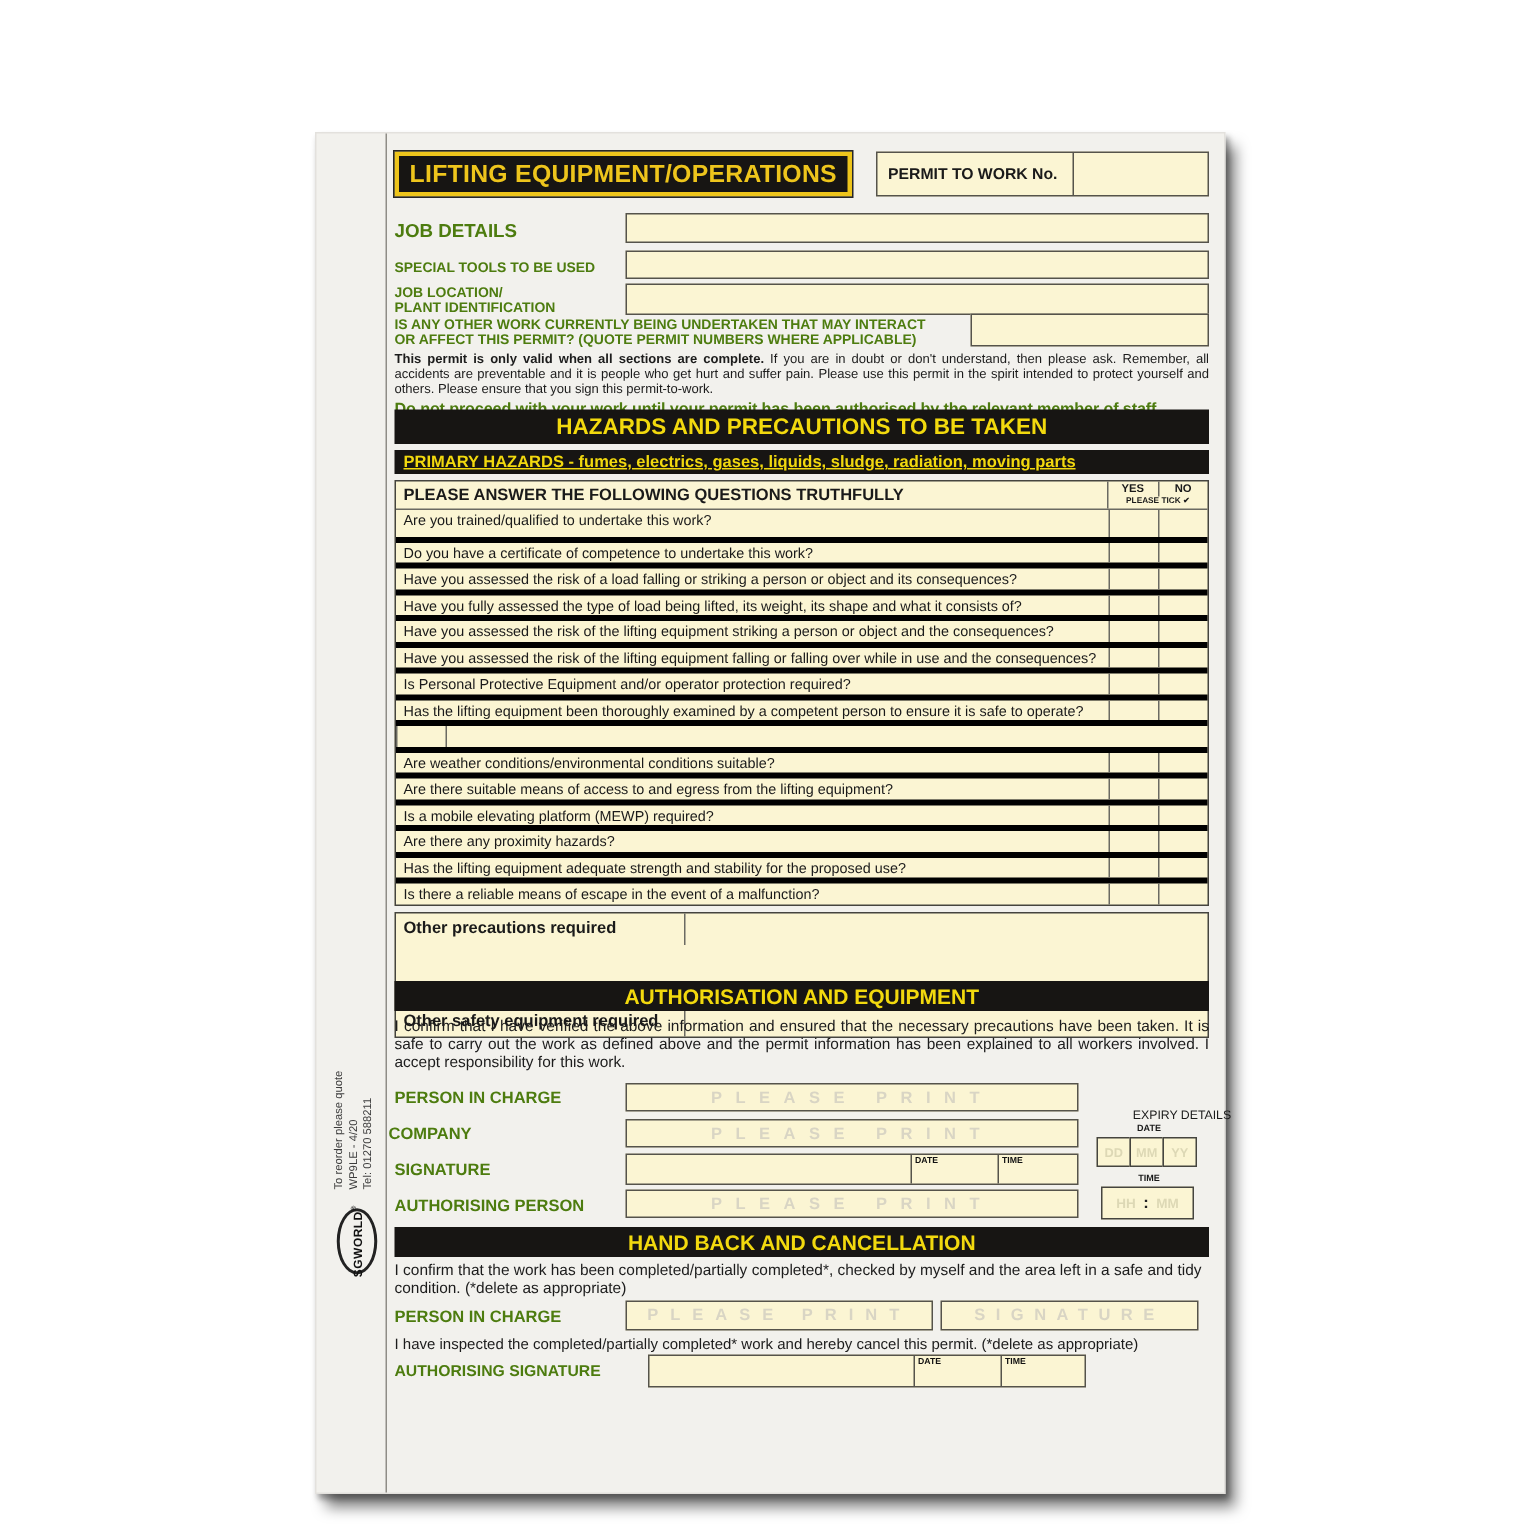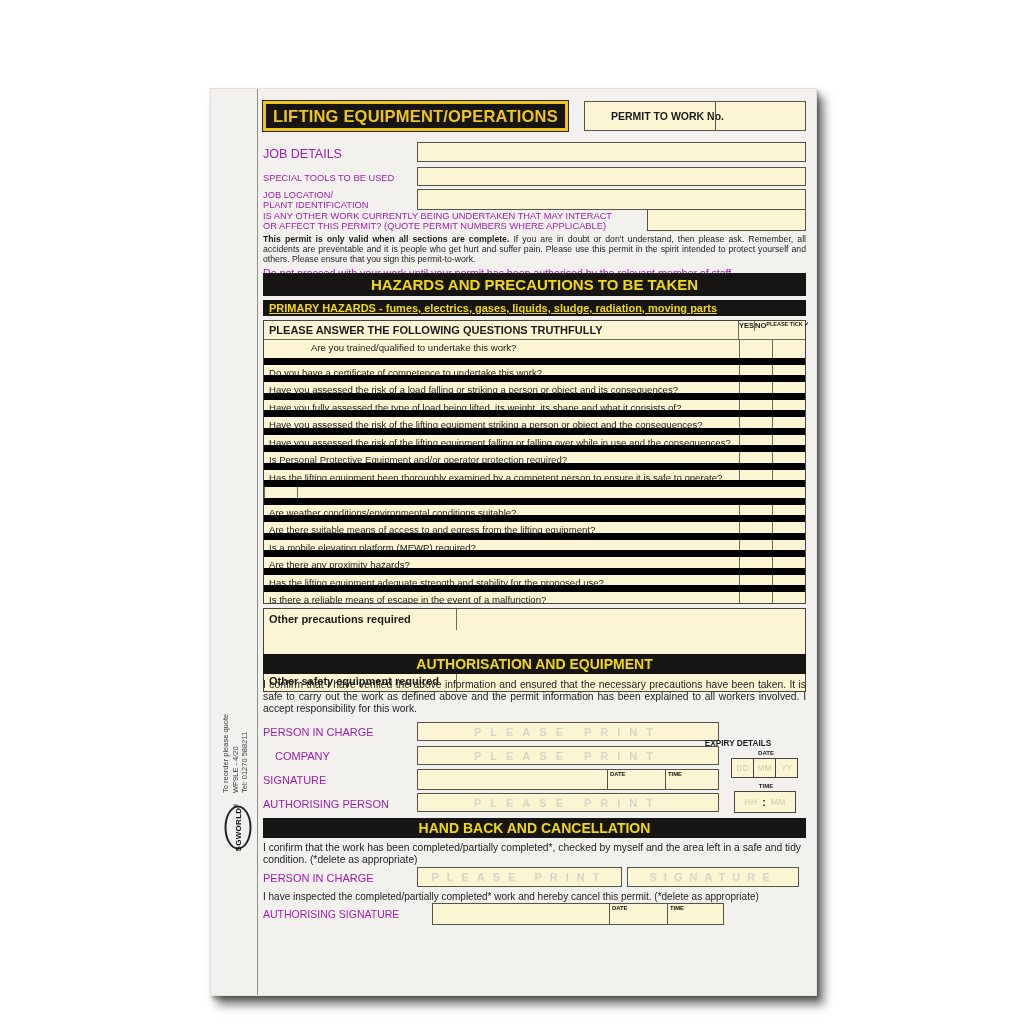--- a/index.html
+++ b/index.html
@@ -14,58 +14,58 @@
   
   .reorder{position:absolute; left:-22px; top:640px; width:96px; height:32px; transform:rotate(-90deg);
            font-size:7.5px; line-height:9.5px; color:#3c3c3c; white-space:nowrap;}
   .logo{position:absolute; left:7px; top:718px; width:40px; height:40px;}
   .logo-oval{position:absolute; left:-2px; top:7px; width:44px; height:27px; border:2px solid #222; border-radius:50%;
              transform:rotate(-90deg); display:flex; align-items:center; justify-content:center;}
   .logo-txt{font-size:8px; font-weight:bold; letter-spacing:0.3px; color:#111;}
   .logo-reg{font-size:5px; vertical-align:super;}
   
   .box{position:absolute; background:var(--field); border:1px solid var(--bord);}
-  .lbl{position:absolute; font-weight:normal; color:#a21caf;}
+  .lbl{position:absolute; font-weight:bold; color:#4d7c0f;}
   .banner{position:absolute; left:52px; width:543px; background:var(--bar); color:var(--byellow);
           font-weight:bold; text-align:center;}
   .title{position:absolute; left:52px; top:12px; width:305px; height:30px; background:var(--bar);
          border:3px solid var(--gold); outline:1px solid #262626; display:flex; align-items:center; justify-content:center;}
   .title span{color:var(--gold); font-weight:bold; font-size:16.5px; letter-spacing:0.2px; white-space:nowrap;}
   .permitbox{left:373px; top:12px; width:222px; height:30px; display:flex; align-items:center;}
-  .permitbox .plabel{font-weight:bold; font-size:10.5px; padding-left:7px; width:130px;margin-left:19px;}
+  .permitbox .plabel{font-weight:bold; font-size:10.5px; padding-left:7px; width:130px;}
   .permitbox .pdiv{position:absolute; left:130px; top:0; width:1px; height:100%; background:var(--bord);}
   .smalltext{position:absolute; left:52px; width:543px; color:#1c1c1c;}
   .ph{display:flex; align-items:center; justify-content:center; font-weight:bold; font-size:11px;
       letter-spacing:9px; color:var(--ph); overflow:hidden; white-space:nowrap;}
   
   .qtable{position:absolute; left:52px; top:231px; width:543px; border:1px solid #45443f; background:var(--field);}
   .qhead{display:flex; height:19px; border-bottom:1px solid #6b6a62;}
   .qhead .qh-text{flex:1; font-weight:bold; font-size:11px; line-height:18px; padding-left:5px; white-space:nowrap; overflow:hidden;}
-  .qh-ticks{width:67px; border-left:1px solid #6b6a62; display:flex; flex-direction:row;}
+  .qh-ticks{width:67px; border-left:1px solid #6b6a62; display:flex; flex-direction:column;}
   .qh-top{display:flex; height:10px;}
   .qh-top div{flex:1; text-align:center; font-weight:bold; font-size:7.5px; line-height:10px;}
   .qh-top div:last-child{border-left:1px solid #6b6a62;}
   .qh-bot{height:8px; text-align:center; font-weight:bold; font-size:5.5px; line-height:7px; white-space:nowrap;}
-  .q-row{display:flex; height:17.5px; border-top:7px solid #000000;}
-  .q-row:first-child{border-top:none;margin-left:42px;}
+  .q-row{display:flex; height:17.5px; border-top:4px solid #000000;}
+  .q-row:first-child{border-top:none;}
   .q-text{flex:1; font-size:9.6px; line-height:16.5px; padding-left:5px; white-space:nowrap; overflow:hidden;}
   .q-cell{width:33px; border-left:1px solid #6b6a62;}
   
   .otable{position:absolute; left:52px; top:519px; width:543px; border:1px solid #45443f; background:var(--field);}
   .o-row{display:flex; height:21px;}
   .o-row + .o-row{border-top:1px solid #6b6a62;margin-top:40px;}
   .o-lbl{width:193px; border-right:1px solid #6b6a62; font-weight:bold; font-size:11px; line-height:20px; padding-left:5px; white-space:nowrap;}
   .o-val{flex:1;}
   
   .sigbox{display:flex; padding:0;}
   .sig-main{flex:1;}
   .sub{border-left:1px solid var(--bord); position:relative;}
   .sub .tag{position:absolute; left:2px; top:1px; font-weight:bold; font-size:5.8px; color:#111;}
   
-  .exp-title{position:absolute; left:487px; top:650px; width:80px; text-align:center; font-weight:bold; font-size:8.2px;}
+  .exp-title{position:absolute; left:537px; top:650px; width:80px; text-align:center; font-weight:normal; font-size:8.2px;}
   .exp-tag{position:absolute; width:80px; left:515px; text-align:center; font-weight:bold; font-size:6px;}
   .exp-dates{position:absolute; left:521px; top:669px; width:66px; height:20px; display:flex;}
   .exp-dates div{flex:1; background:var(--field); border:1px solid #45443f; margin-left:-1px;
                  display:flex; align-items:center; justify-content:center; font-weight:bold; font-size:8.5px; color:#ddd8b5;}
   .exp-time{position:absolute; left:523px; top:702px; width:62px; height:22px; background:var(--field); border:1px solid #45443f;
             display:flex; align-items:center; justify-content:center; gap:5px; font-weight:bold; font-size:9px;}
   .exp-time .f{color:#ddd8b5;}
   .exp-time .c{color:#222; font-size:11px;}
   .nowrap{white-space:nowrap;}
 </style>
@@ -213,21 +213,21 @@
       <div class="o-val"></div>
     </div>
   </div>
 
   <div class="banner" style="top:565px; height:20px; font-size:14px; line-height:20px;">AUTHORISATION AND EQUIPMENT</div>
   <div class="smalltext" style="top:590px; font-size:10.3px; line-height:12px; text-align:justify;">I confirm that I have verified the above information and ensured that the necessary precautions have been taken. It is safe to carry out the work as defined above and the permit information has been explained to all workers involved. I accept responsibility for this work.</div>
 
   <div class="lbl" style="left:52px; top:637px; font-size:11px;">PERSON IN CHARGE</div>
   <div class="box ph" style="left:206px; top:633px; width:302px; height:19px;">PLEASE PRINT</div>
 
-  <div class="lbl" style="left:64px; top:661px; font-size:11px;">COMPANY</div>
+  <div class="lbl" style="left:48px; top:661px; font-size:11px;">COMPANY</div>
   <div class="box ph" style="left:206px; top:657px; width:302px; height:19px;">PLEASE PRINT</div>
 
   <div class="lbl" style="left:52px; top:685px; font-size:11px;">SIGNATURE</div>
   <div class="box sigbox" style="left:206px; top:680px; width:302px; height:21px;">
     <div class="sig-main"></div>
     <div class="sub" style="width:58px;">
         <span class="tag">DATE</span>
       </div>
     <div class="sub" style="width:53px;">
         <span class="tag">TIME</span>

